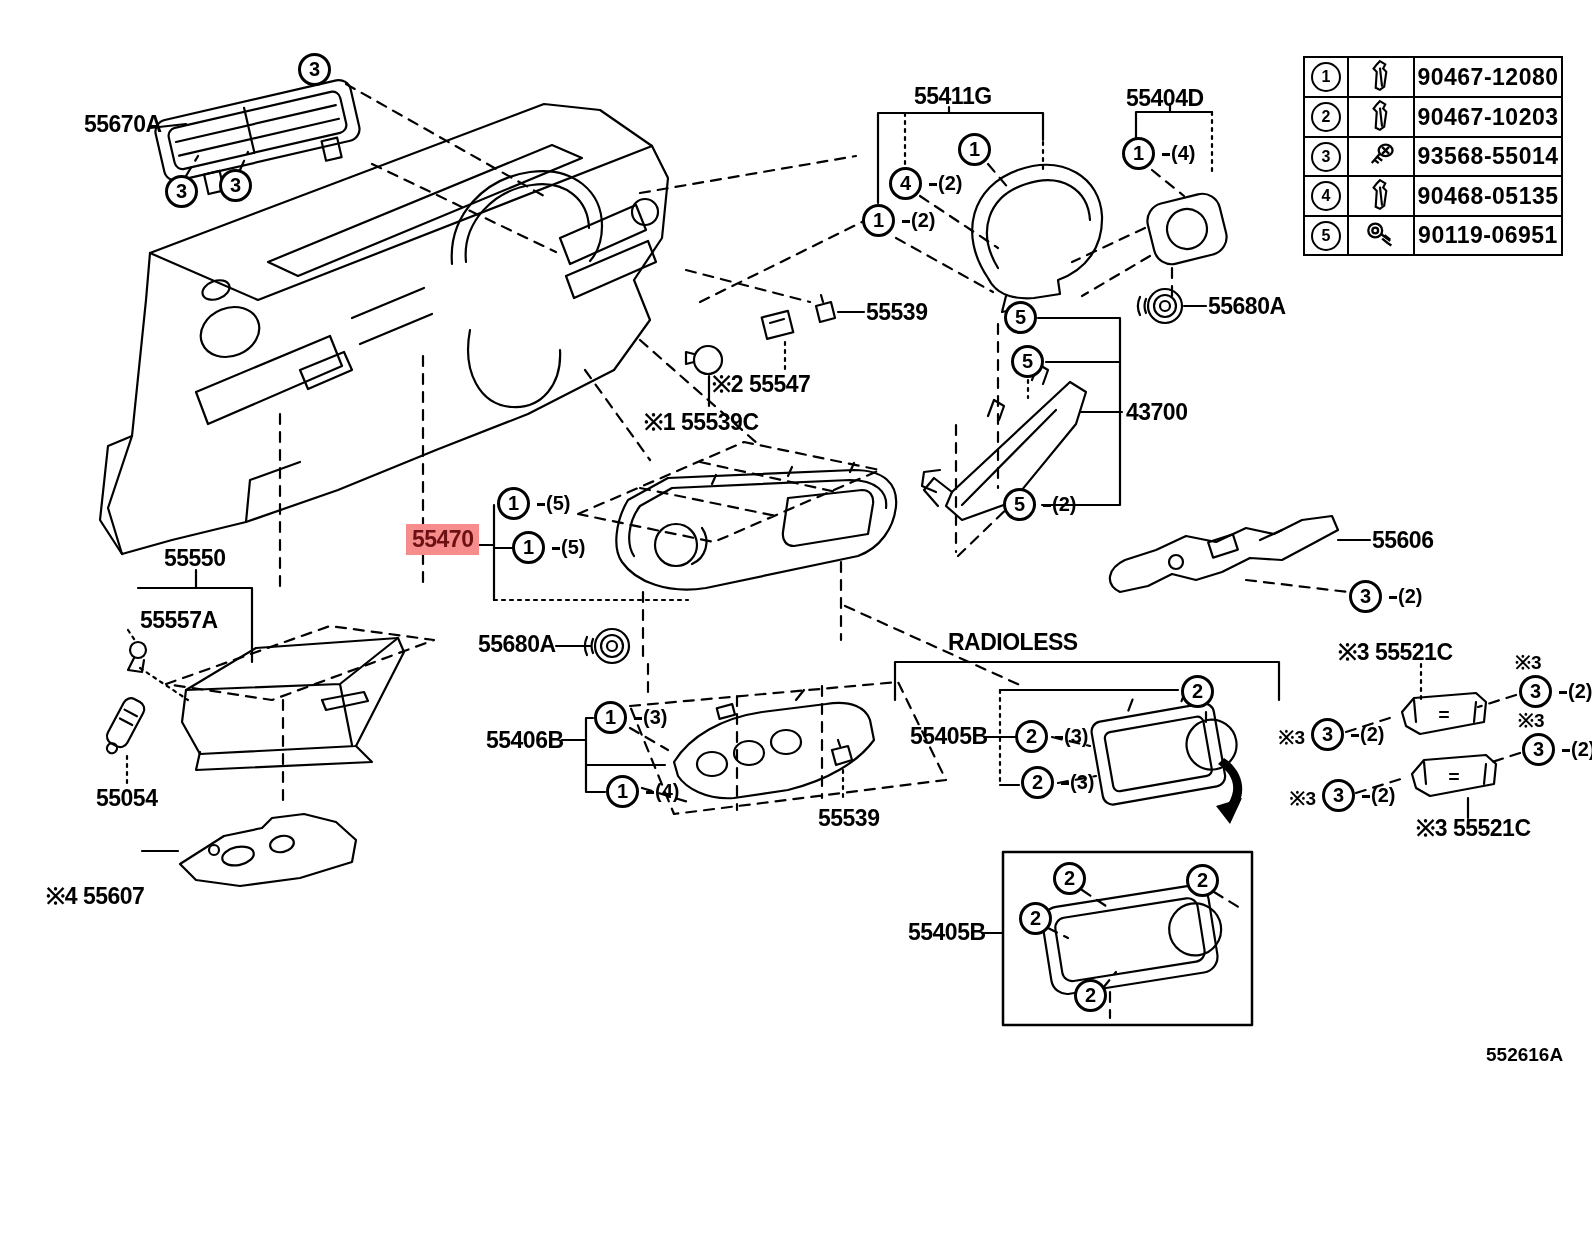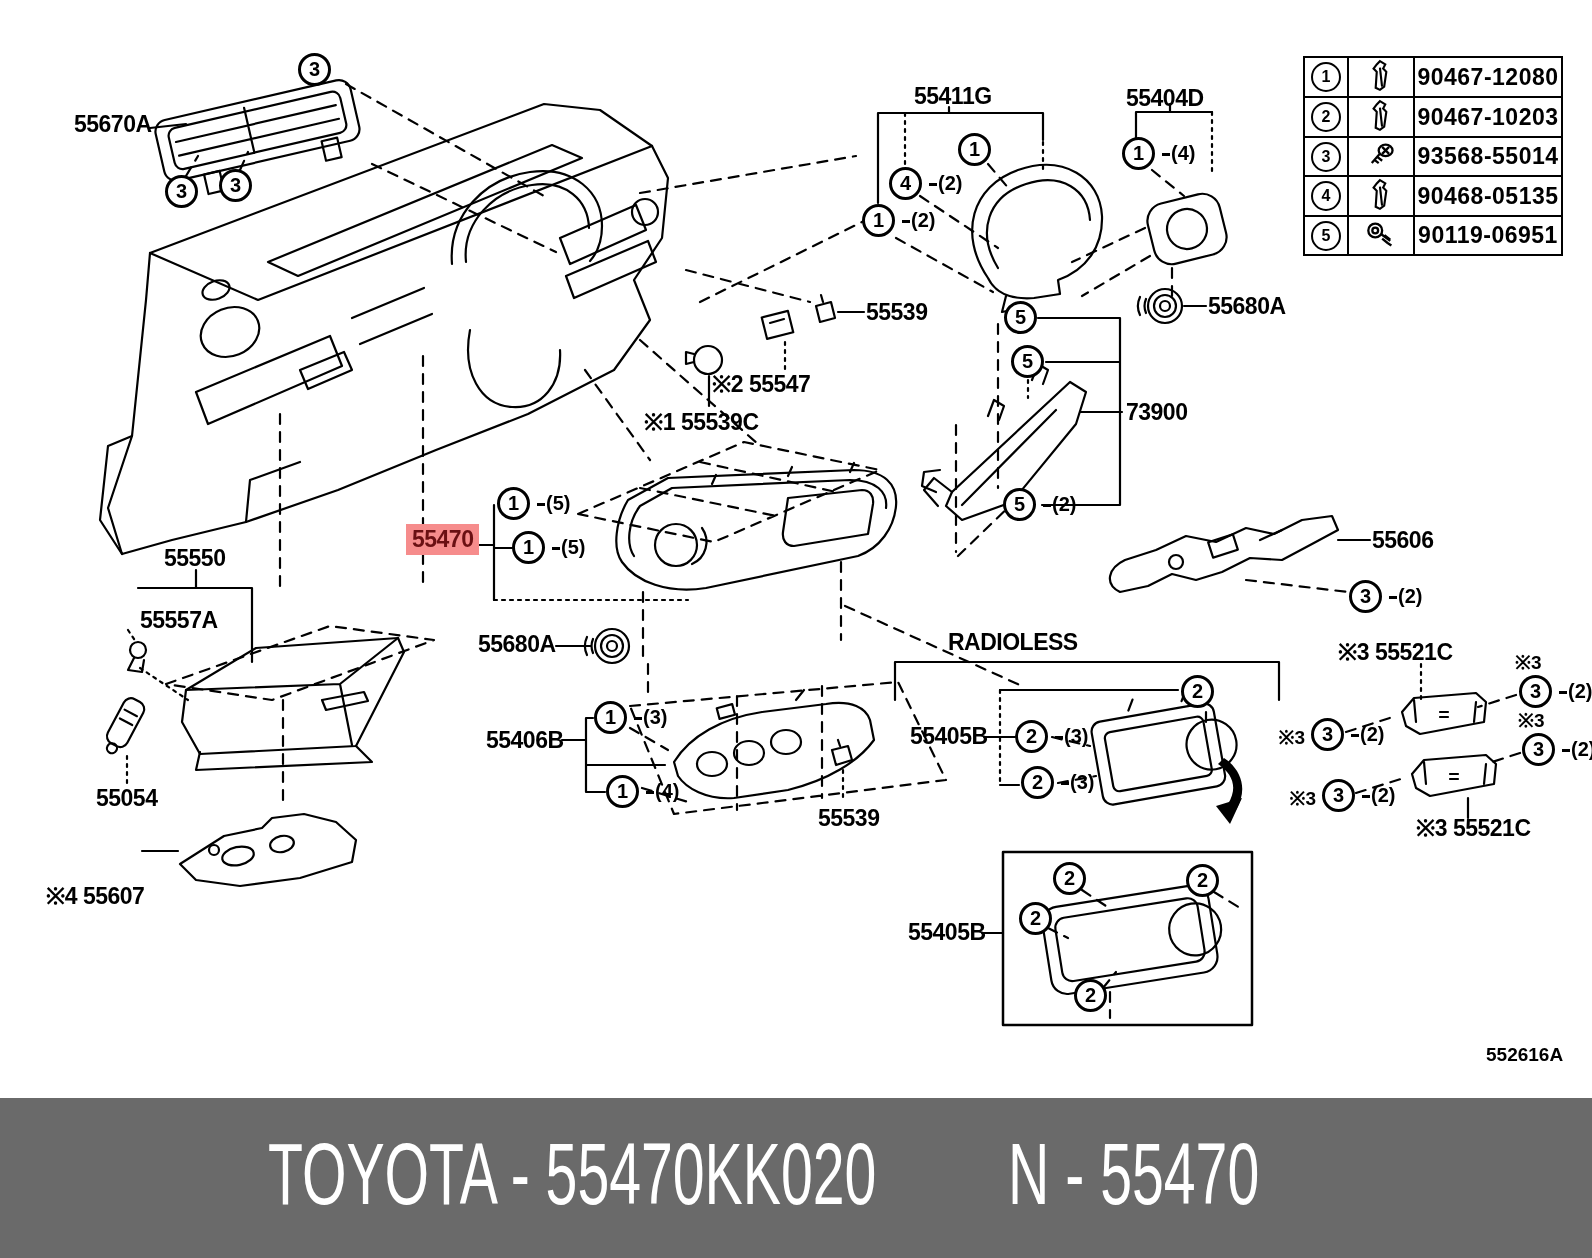--- a/index.html
+++ b/index.html
@@ -239,28 +239,28 @@
       <rect x="1058" y="908" width="144" height="64" rx="10"></rect>
       <circle cx="1196" cy="940" r="26"></circle>
     </g>
   </g>
   <path d="M982 933 H1003"></path>
   <path stroke-dasharray="10 8" d="M1082 890 L1106 906 M1214 892 L1240 908 M1048 928 L1068 938 M1103 988 L1116 972 M1110 992 V1018"></path>
 
 </svg>
 
 <div id="labels-layer">
-      <div class="plabel" style="left: 74px; top: 112px; text-align: center;">55670A</div>
+      <div class="plabel" style="left: 84px; top: 112px; text-align: center;">55670A</div>
       <div class="plabel" style="left: 914px; top: 84px; text-align: center;">55411G</div>
       <div class="plabel" style="left: 1126px; top: 86px;">55404D</div>
       <div class="plabel" style="left: 866px; top: 300px;">55539</div>
       <div class="plabel" style="left: 712px; top: 372px;">※2 55547</div>
       <div class="plabel" style="left: 644px; top: 410px;">※1 55539C</div>
       <div class="plabel" style="left: 1208px; top: 294px;">55680A</div>
-      <div class="plabel" style="left: 1126px; top: 400px;">73900</div>
+      <div class="plabel" style="left: 1126px; top: 400px;">43700</div>
       <div class="plabel" style="left: 1372px; top: 528px;">55606</div>
       <div class="plabel" style="left: 164px; top: 546px; text-align: right;">55550</div>
       <div class="plabel" style="left: 106px; top: 608px; margin-left: 34px;">55557A</div>
       <div class="plabel" style="left: 96px; top: 786px;">55054</div>
       <div class="plabel" style="left: 46px; top: 840px; margin-top: 44px;">※4 55607</div>
       <div class="plabel hl" style="left: 406px; top: 524px;">55470</div>
       <div class="plabel" style="left: 478px; top: 632px;">55680A</div>
       <div class="plabel" style="left: 486px; top: 728px;">55406B</div>
       <div class="plabel" style="left: 818px; top: 806px;">55539</div>
       <div class="plabel" style="left: 948px; top: 630px; text-align: right;">RADIOLESS</div>
@@ -422,18 +422,14 @@
               </g>
             </svg></td>
           <td class="cell-part">90119-06951</td>
         </tr>
       </tbody>
 </table>
 
 
 <div class="diagram-id">552616A</div>
 
-<div class="banner">
-  <span class="bl">TOYOTA - 55470KK020</span>
-  <span class="br">N - 55470</span>
+
 </div>
 
-</div>
-
 </body></html>

